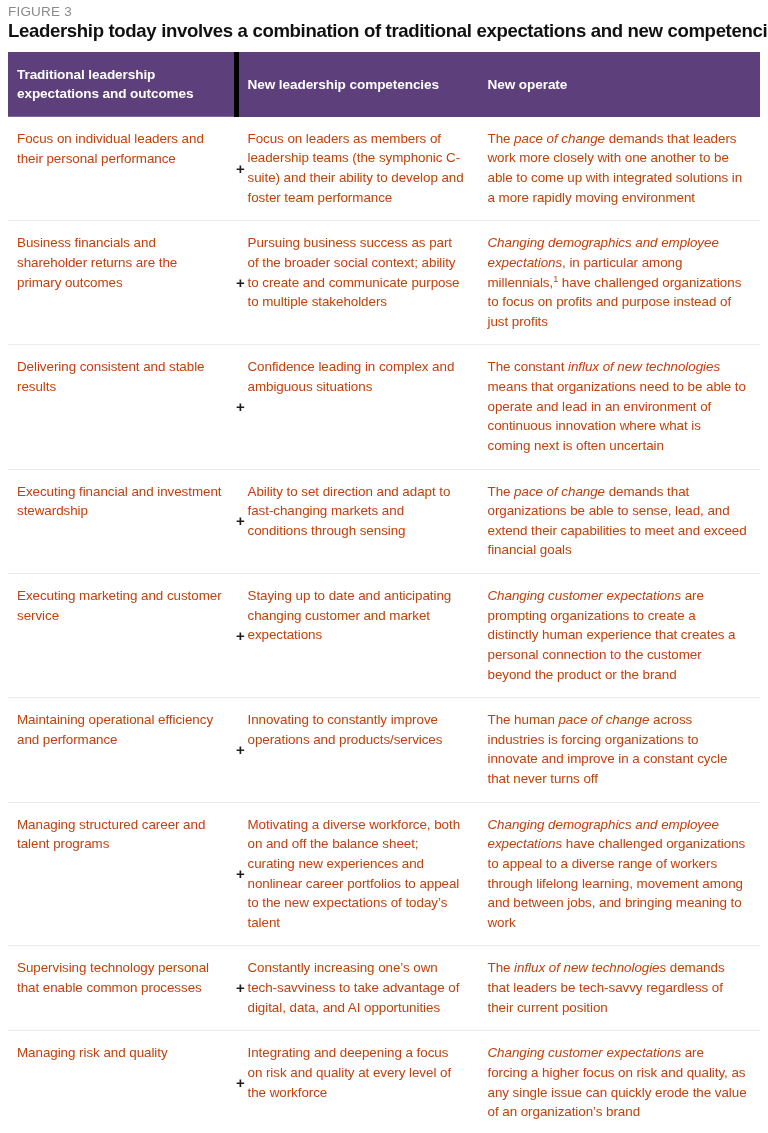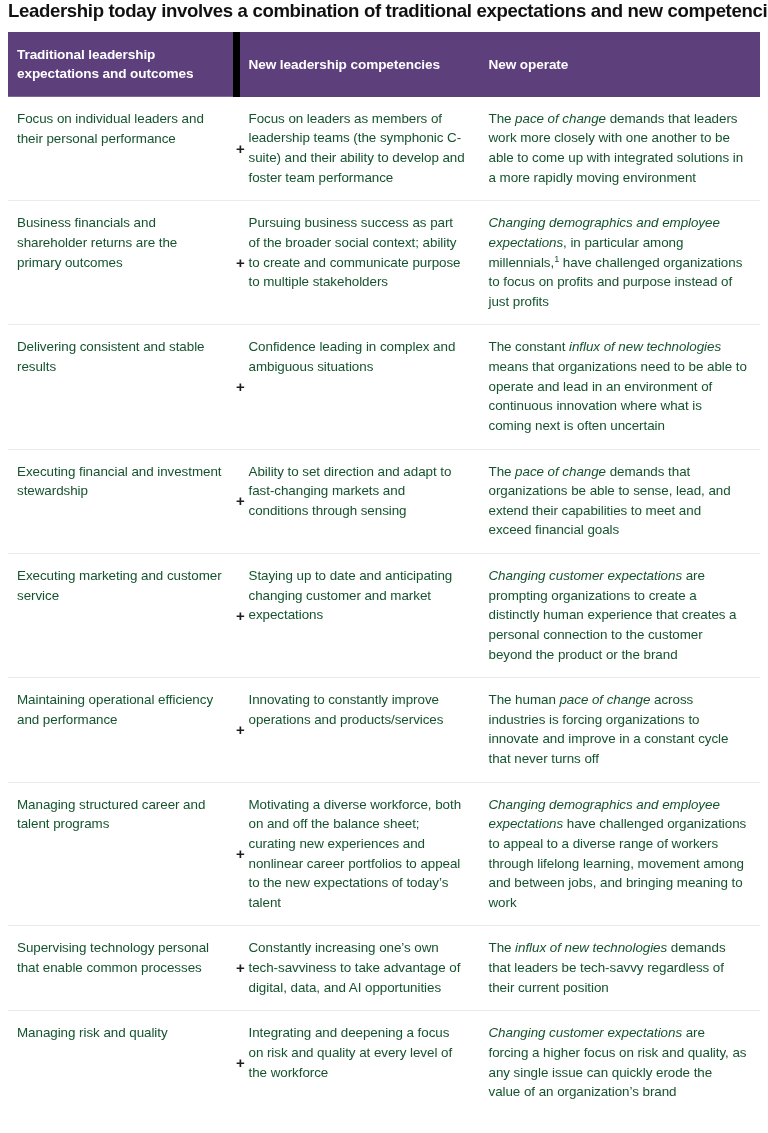--- a/index.html
+++ b/index.html
@@ -54,40 +54,40 @@
     font-weight: 700;
     line-height: 1.42;
     text-align: left;
     vertical-align: middle;
     padding: 13px 12px 13px 0;
     letter-spacing: -0.1px;
   }
   .tbl thead th.c-trad {
     padding-left: 9px;
     width: 228px;
-    border-right: 7px solid #000000;
+    border-right: 5px solid #000000;
     border-bottom: 1px solid #7d66a0;
   }
   .tbl thead th.c-plus {
     width: 0px;
     padding: 0;
   }
   .tbl thead th.c-new {
     padding-left: 9px;
     width: 240px;
   }
   .tbl thead th.c-ctx {
     padding-left: 9px;
   }
 
   .tbl tbody td {
     vertical-align: top;
     font-size: 13.4px;
     line-height: 1.465;
-    color: #14532d;
+    color: #c2410c;
     padding: 12px 13px 13px 0;
     border-top: 1px solid #eceaf0;
     letter-spacing: -0.05px;
   }
   .tbl tbody tr:first-child td { border-top: none; }
 
   .tbl tbody td.c-trad { padding-left: 9px; }
   .tbl tbody td.c-new  { padding-left: 9px; margin-top: 8px; }
   .tbl tbody td.c-ctx  { padding-left: 9px; }
 
@@ -106,20 +106,21 @@
     font-size: 0.68em;
     vertical-align: super;
     line-height: 0;
   }
 </style>
 </head>
 <body>
 
 <div class="figure">
 
+  <div class="figure-label">FIGURE 3</div>
   <div class="figure-title">Leadership today involves a combination of traditional expectations and new competencies</div>
 
   <table class="tbl">
     <thead>
       <tr>
         <th class="c-trad">Traditional leadership expectations and outcomes</th>
         <th class="c-plus"></th>
         <th class="c-new">New leadership competencies</th>
         <th class="c-ctx">New operate</th>
       </tr>

